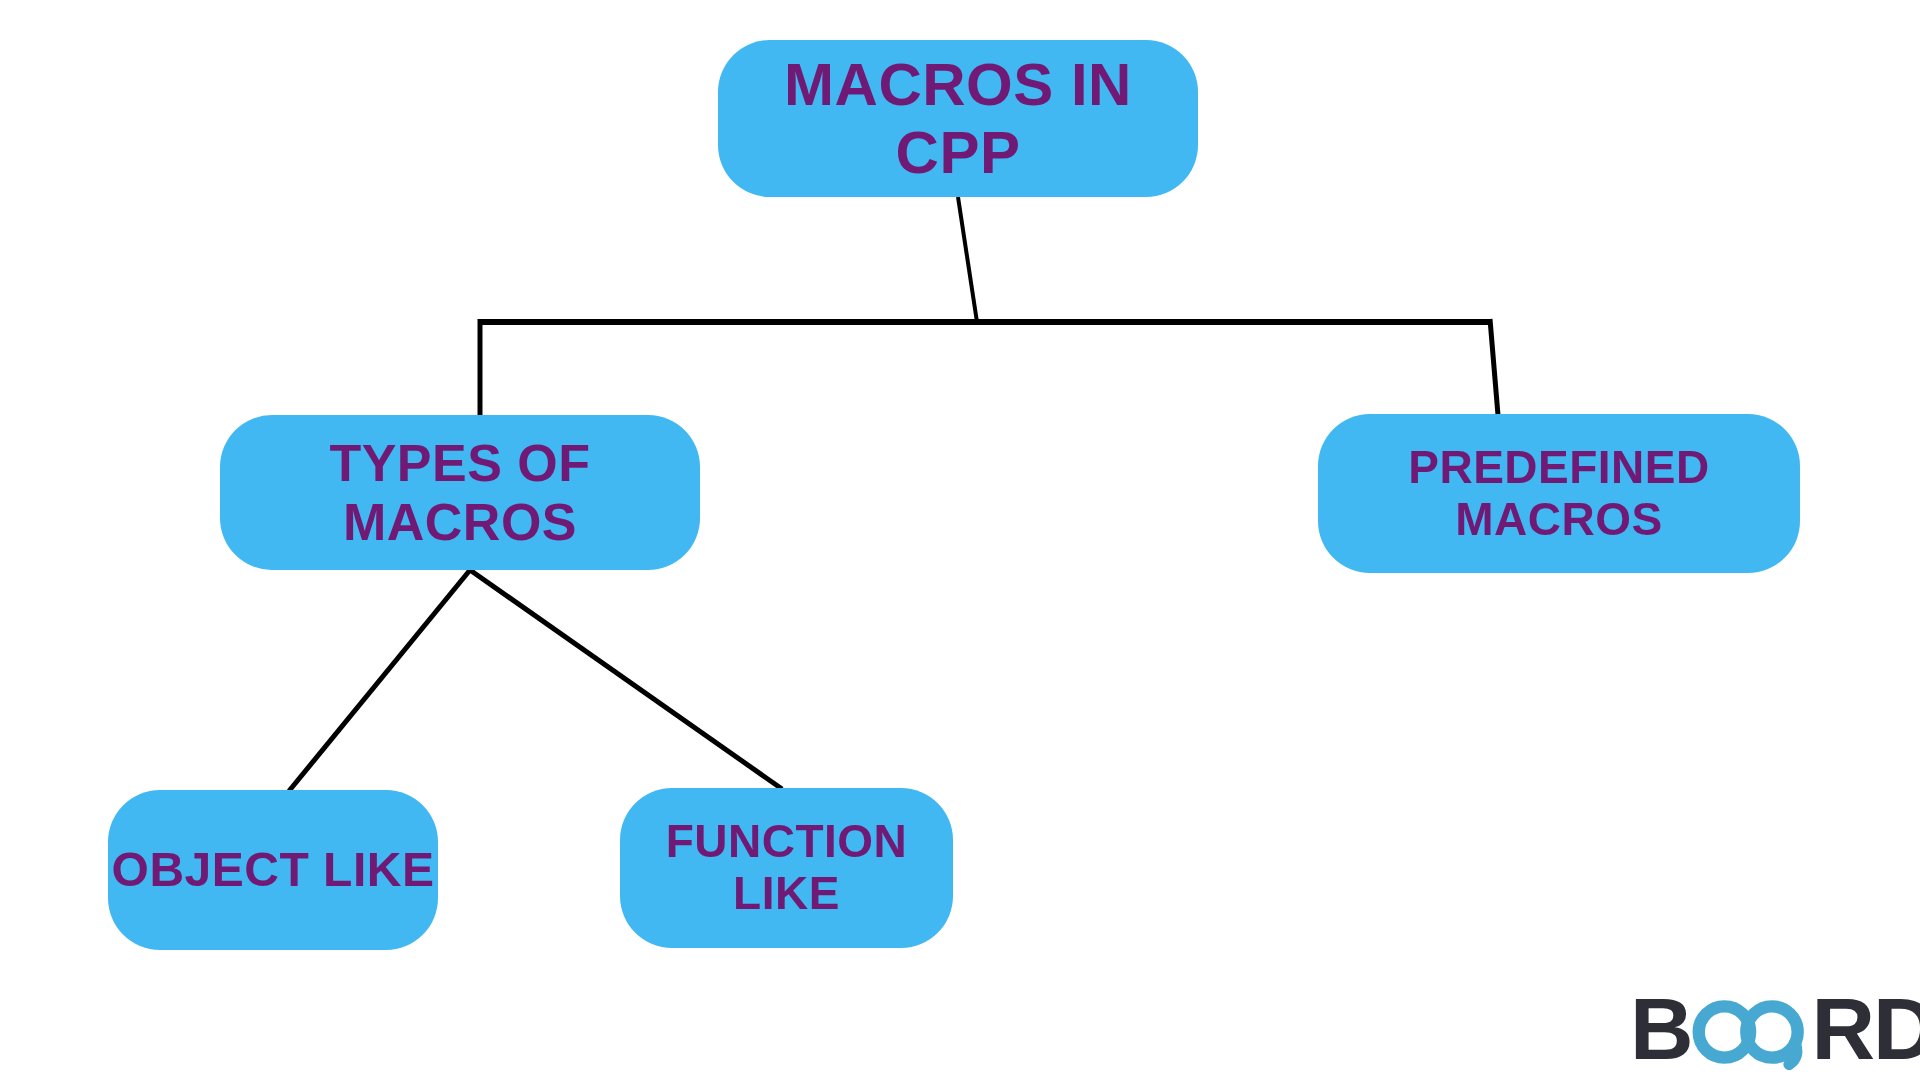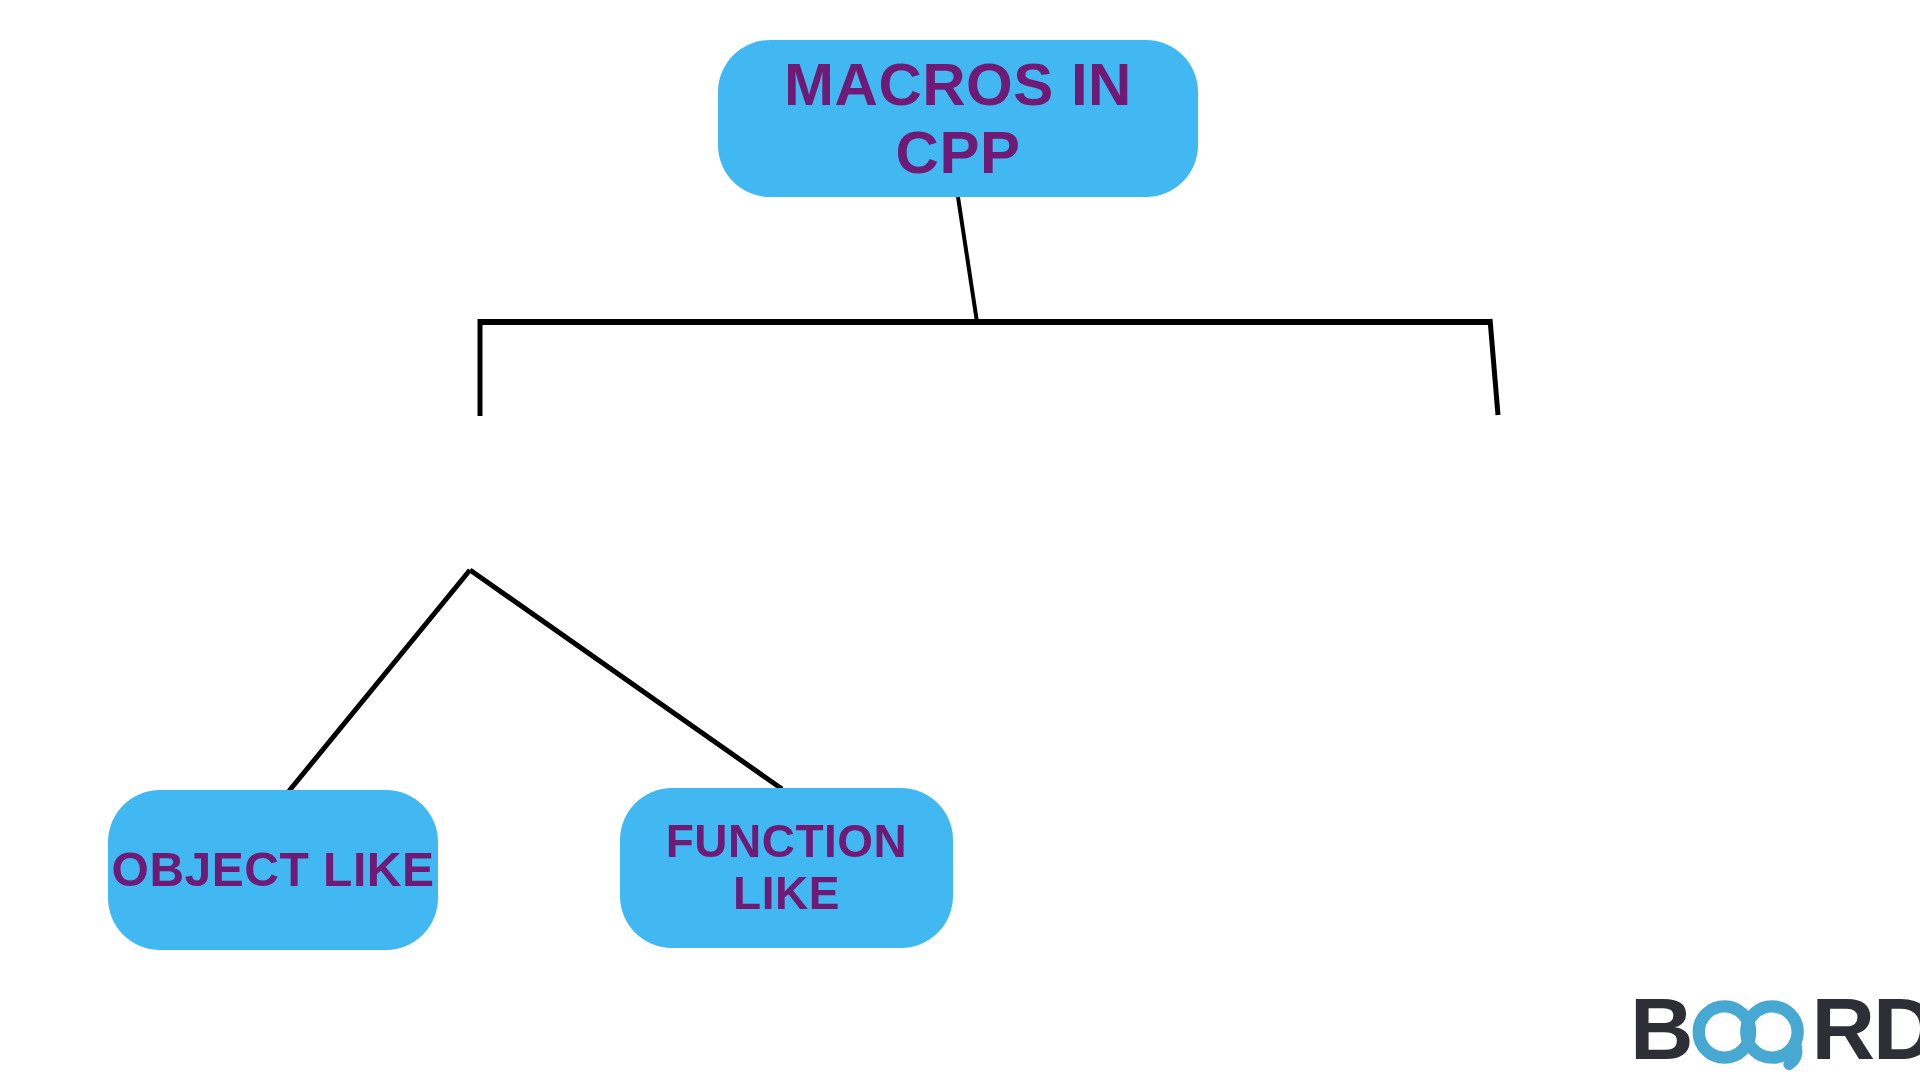--- a/index.html
+++ b/index.html
@@ -82,21 +82,27 @@
 
     <line x1="470" y1="570" x2="289" y2="791" stroke-width="5"></line>
 
     <line x1="470" y1="570" x2="782" y2="789" stroke-width="5"></line>
   </svg>
 
   <div class="node node-root">
     <span>MACROS IN CPP</span>
   </div>
 
+  <div class="node node-types">
+    <span>TYPES OF MACROS</span>
+  </div>
 
+  <div class="node node-predefined">
+    <span>PREDEFINED MACROS</span>
+  </div>
 
   <div class="node node-object">
     <span>OBJECT LIKE</span>
   </div>
 
   <div class="node node-function">
     <span>
       <span>FUNCTION</span><br>
       <span>LIKE</span>
     </span>

